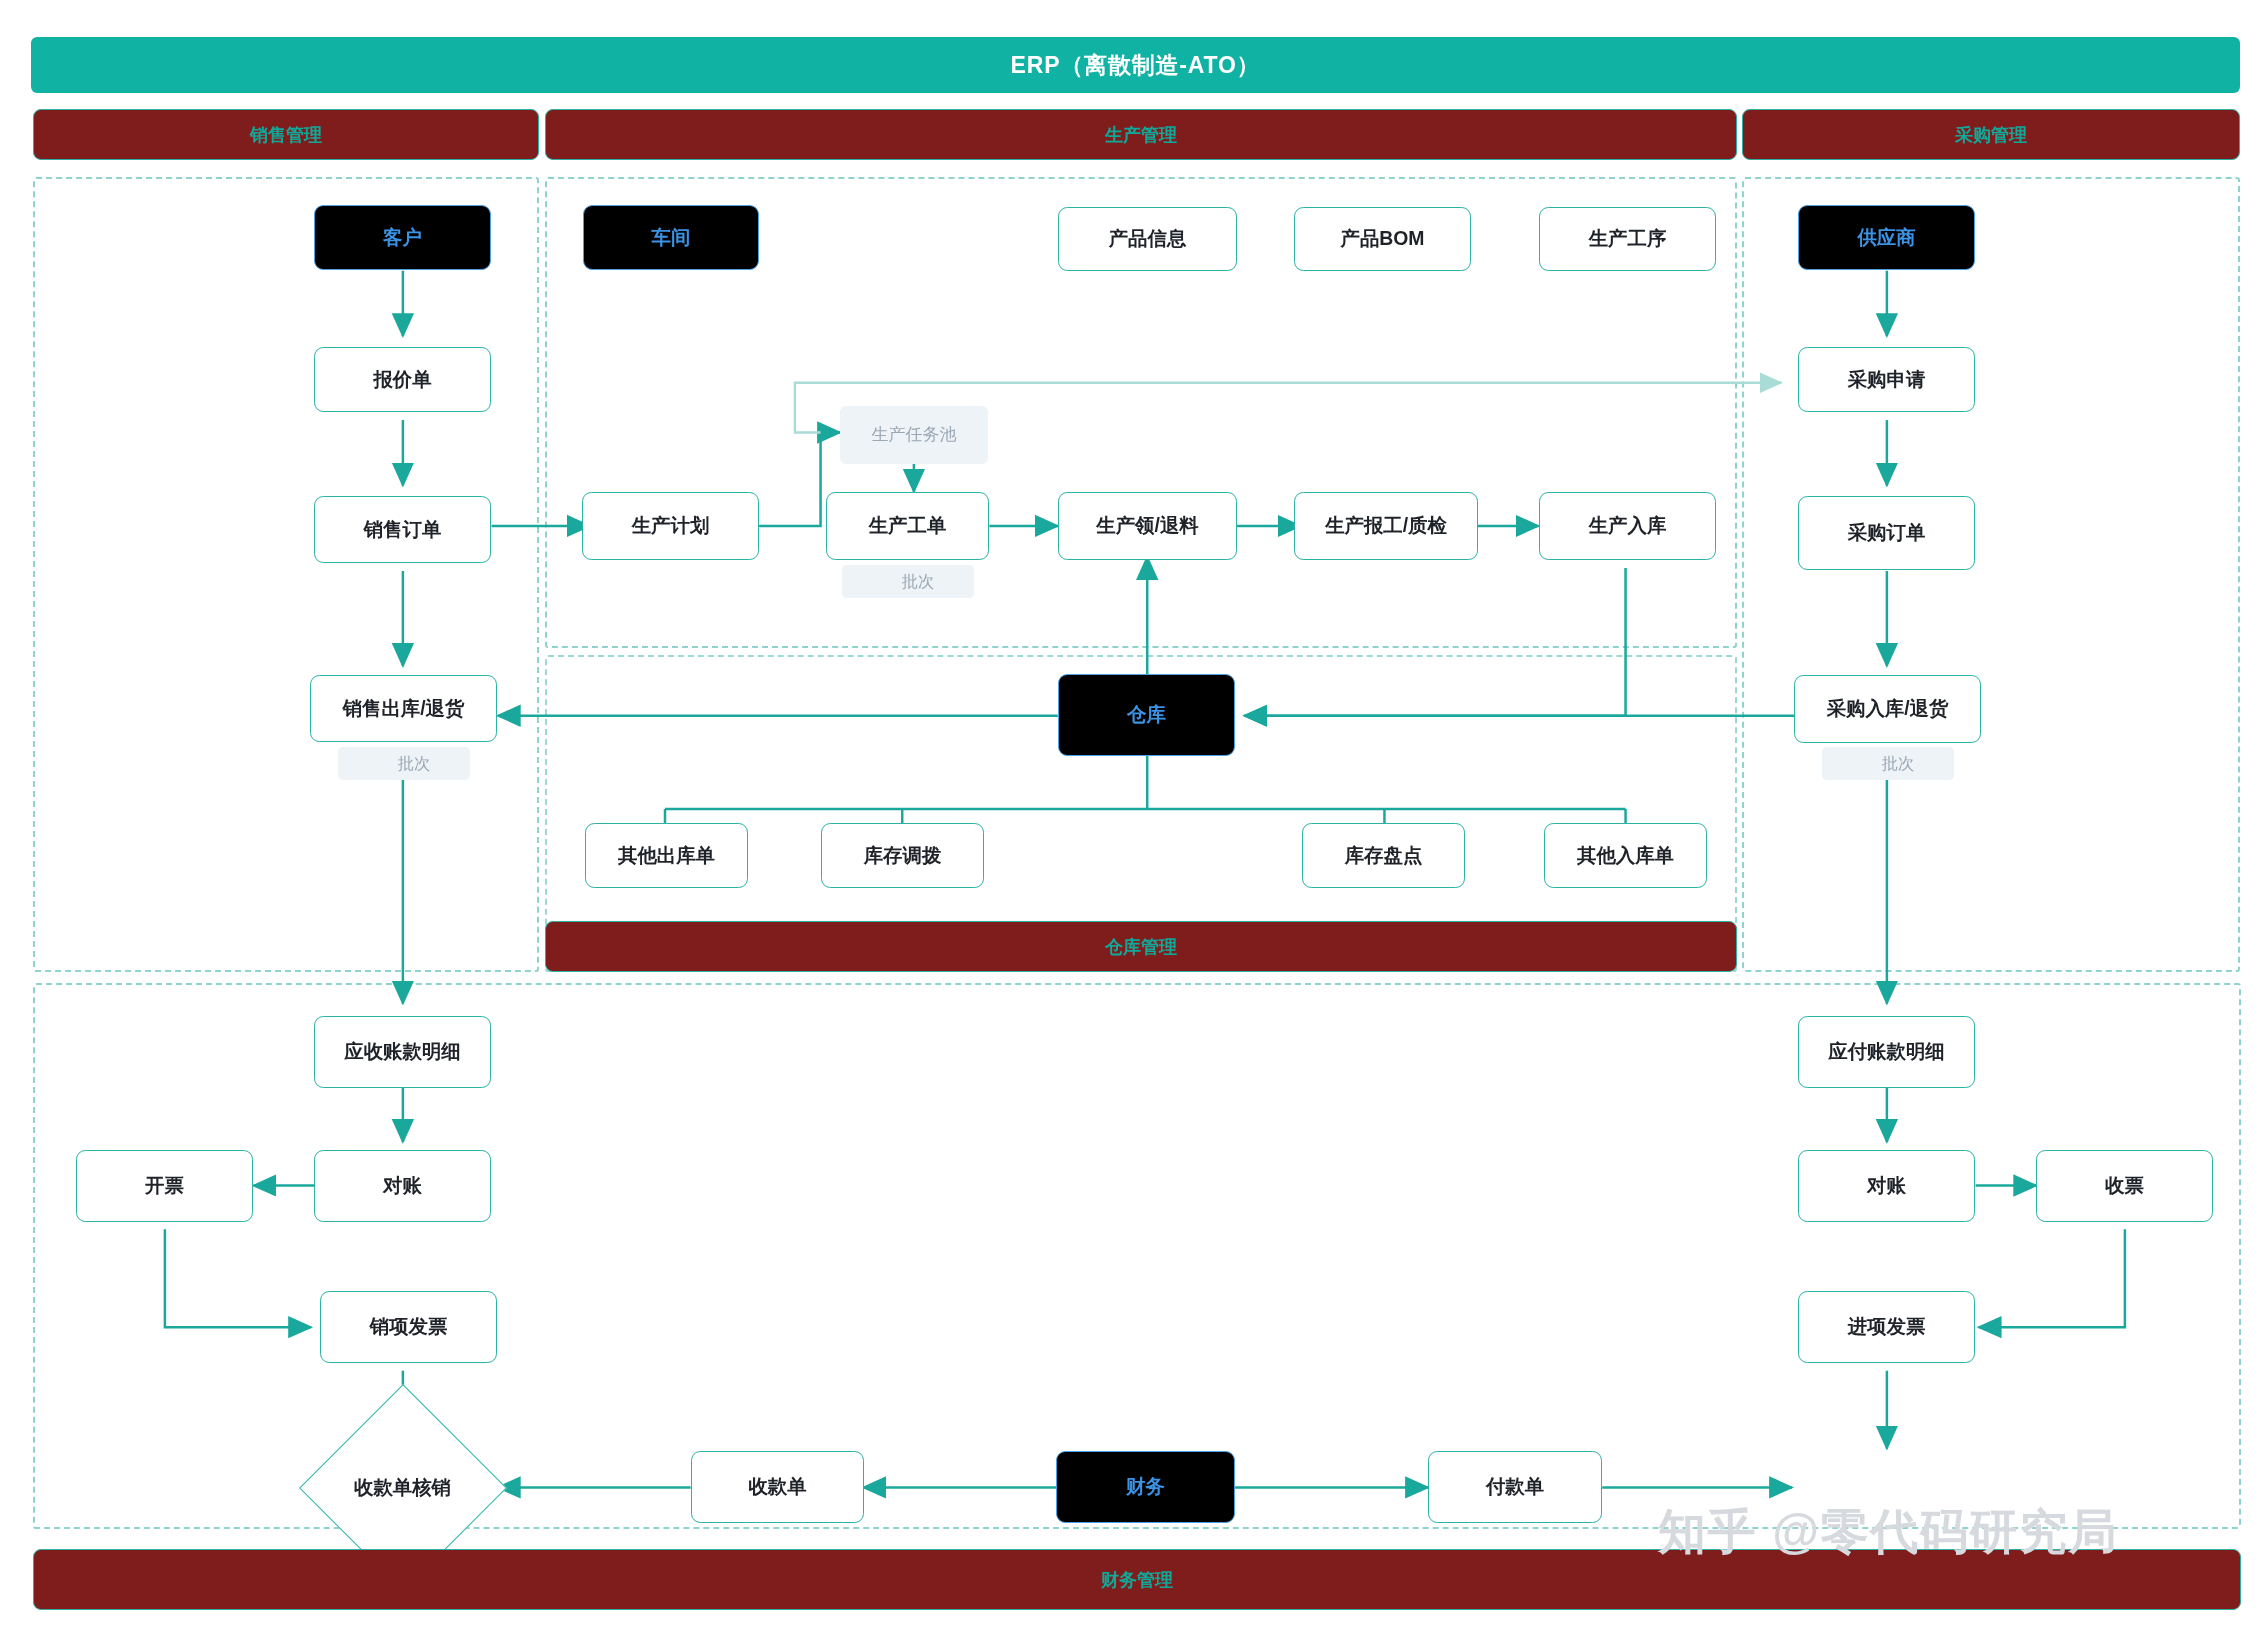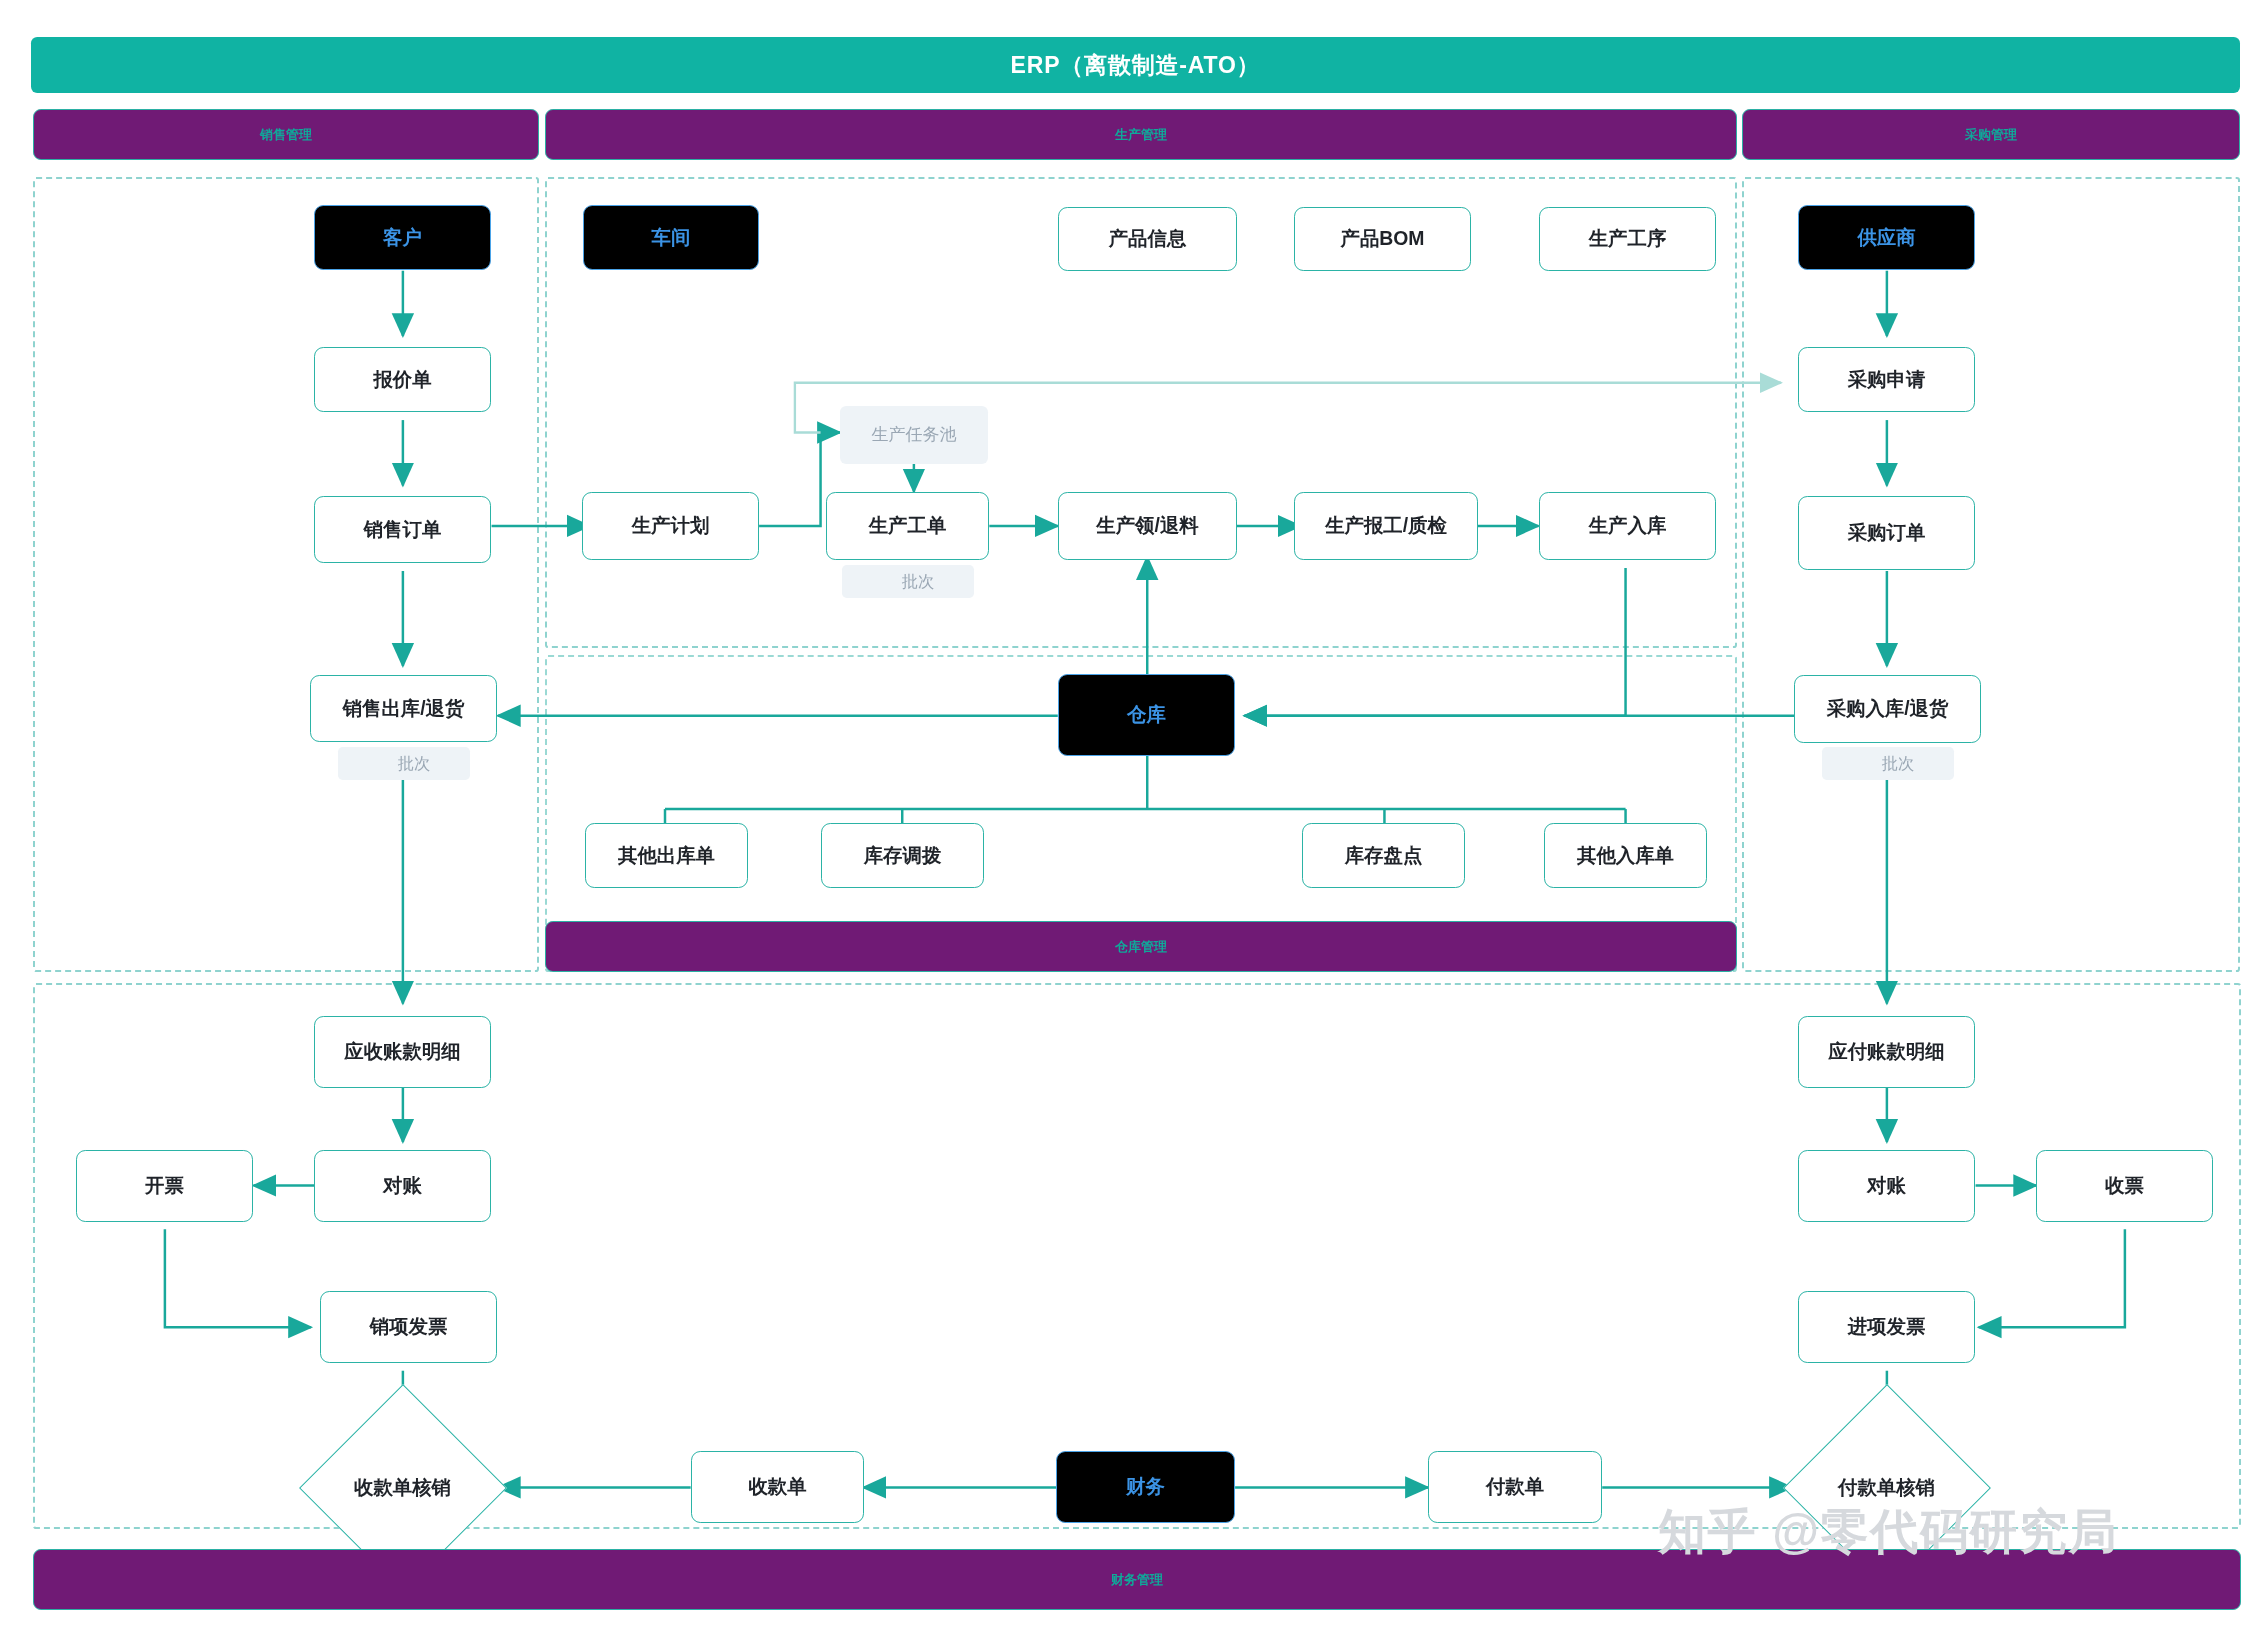--- a/index.html
+++ b/index.html
@@ -11,23 +11,23 @@
 
   
   .titlebar{
     background:#10b3a3;color:#fff;border-radius:6.2px;
     display:flex;align-items:center;justify-content:center;
     font-size:23px;font-weight:600;letter-spacing:0.8px;
   }
 
   
   .modhdr{
-    background:#701a75;border:1.6px solid #2bb0a4;border-radius:7.8px;
-    display:flex;align-items:center;justify-content:center;
-    color:#0fa99a;font-size:13px;font-weight:700;
+    background:#7f1d1d;border:1.6px solid #2bb0a4;border-radius:7.8px;
+    display:flex;align-items:center;justify-content:center;
+    color:#0fa99a;font-size:18px;font-weight:700;
   }
 
   
   .dashregion{
     border:2.3px dashed #8fd3cf;border-radius:3.1px;background:transparent;
   }
   .dashregion.inner{border:2.3px dashed #9ad9d4;}
 
   
   .node{
@@ -207,24 +207,20 @@
 
   <div class="diamond" style="left:300px;top:1385px;width:205px;height:205px;">
     <div class="dshape"></div>
     <div class="dlabel">收款单核销</div>
   </div>
 
   <div class="abs node" style="left:691px;top:1451px;width:173px;height:72px;">收款单</div>
   <div class="abs node blue" style="left:1056px;top:1451px;width:179px;height:72px;">财务</div>
   <div class="abs node" style="left:1428px;top:1451px;width:174px;height:72px;">付款单</div>
 
-  <div class="diamond" style="left:1784px;top:1385px;width:205px;height:205px;">
-    <div class="dshape"></div>
-    <div class="dlabel">付款单核销</div>
-  </div>
 
   <div class="abs node" style="left:1798px;top:1016px;width:177px;height:72px;">应付账款明细</div>
   <div class="abs node" style="left:1798px;top:1150px;width:177px;height:72px;">对账</div>
   <div class="abs node" style="left:2036px;top:1150px;width:177px;height:72px;">收票</div>
   <div class="abs node" style="left:1798px;top:1291px;width:177px;height:72px;">进项发票</div>
 
   <div class="abs modhdr" style="left:33px;top:1549px;width:2208px;height:61px;">财务管理</div>
 
   <div class="watermark" style="left:1658px;top:1500px;">知乎 @零代码研究局</div>
 

